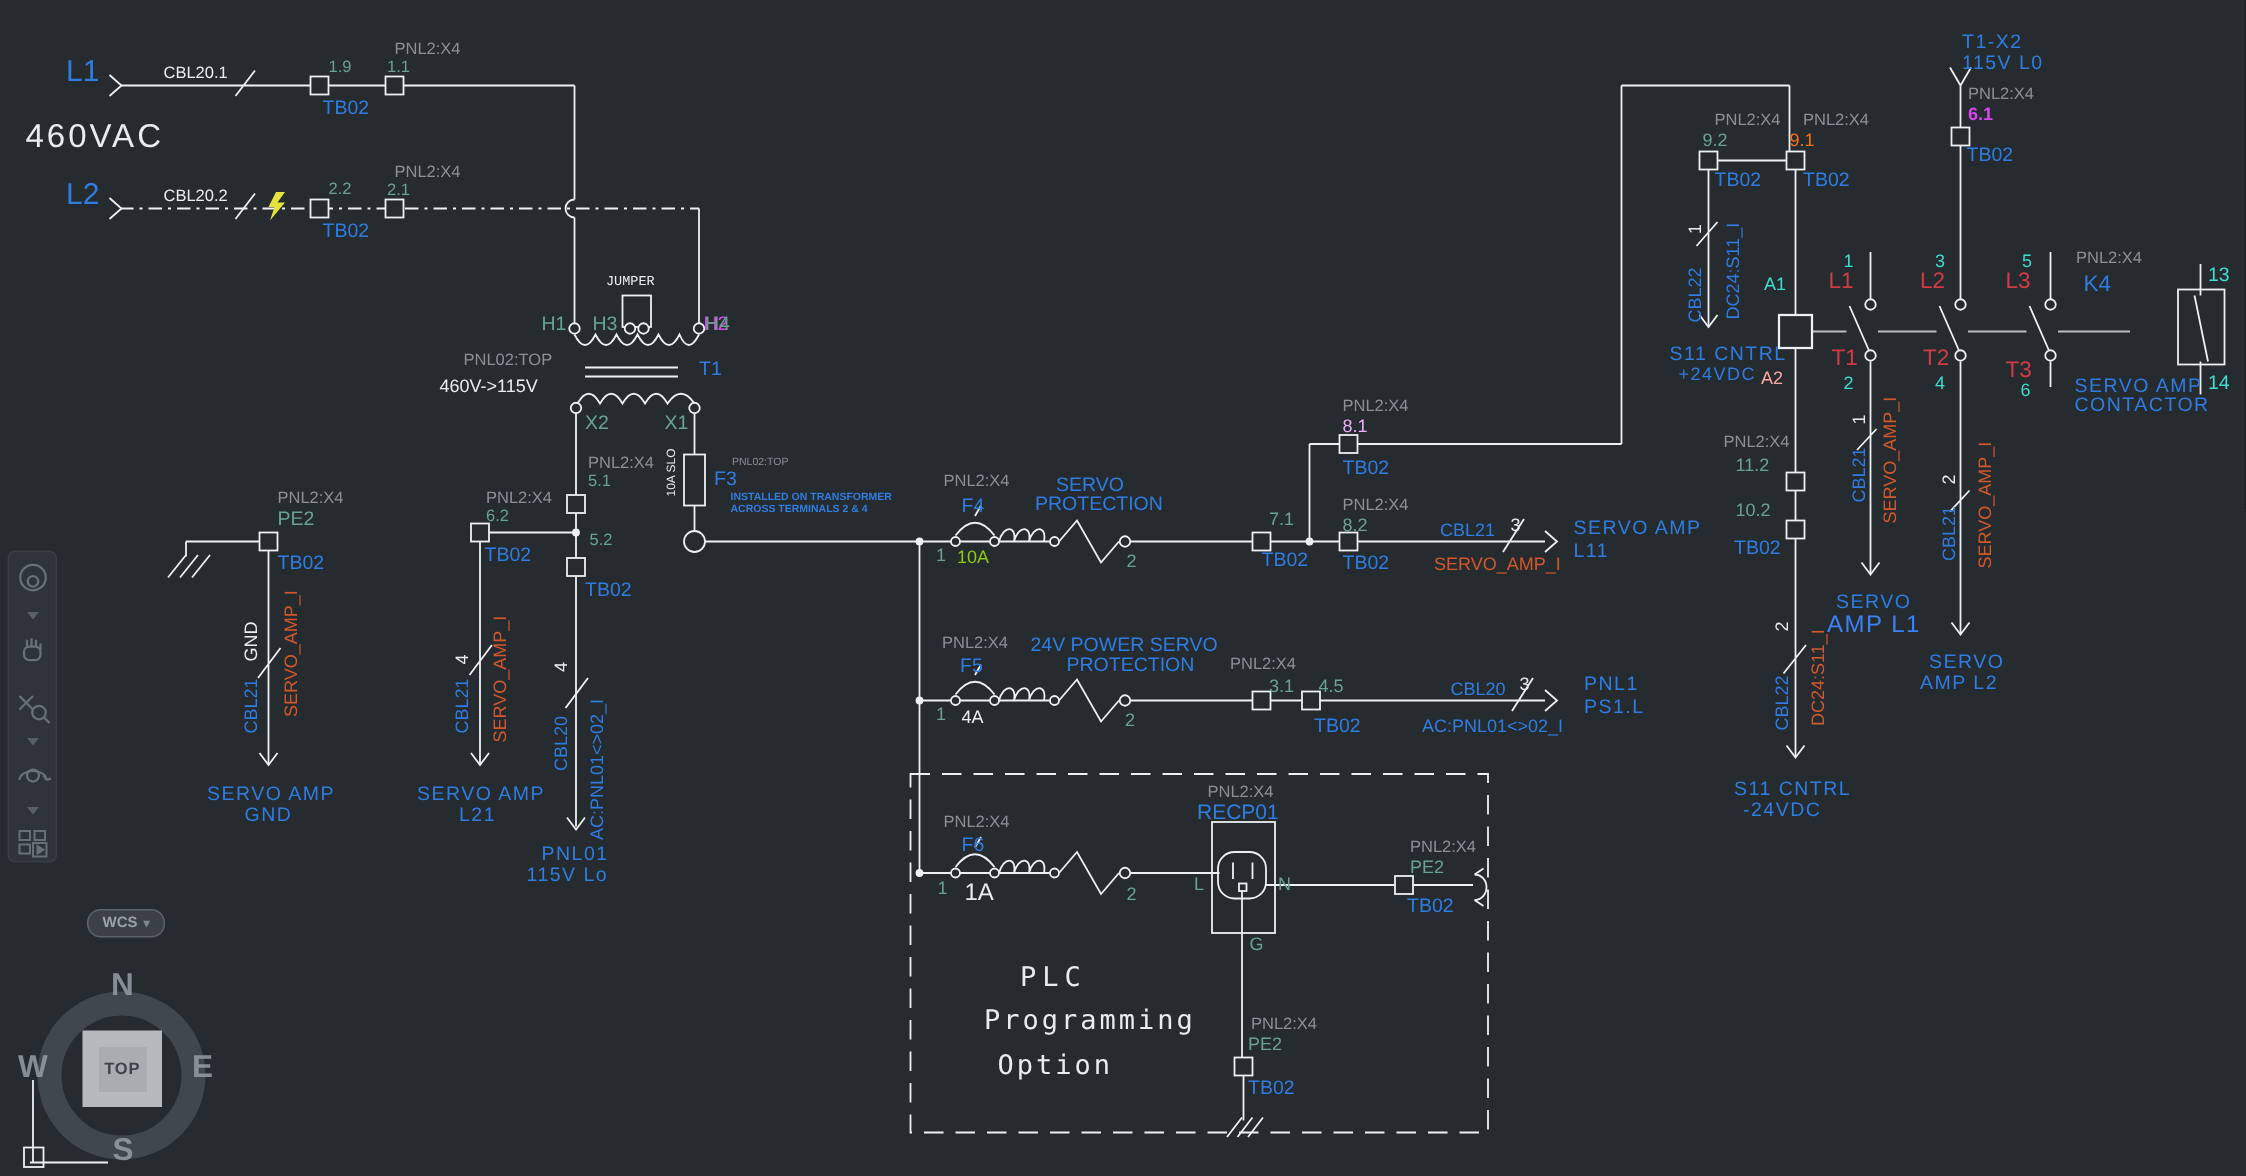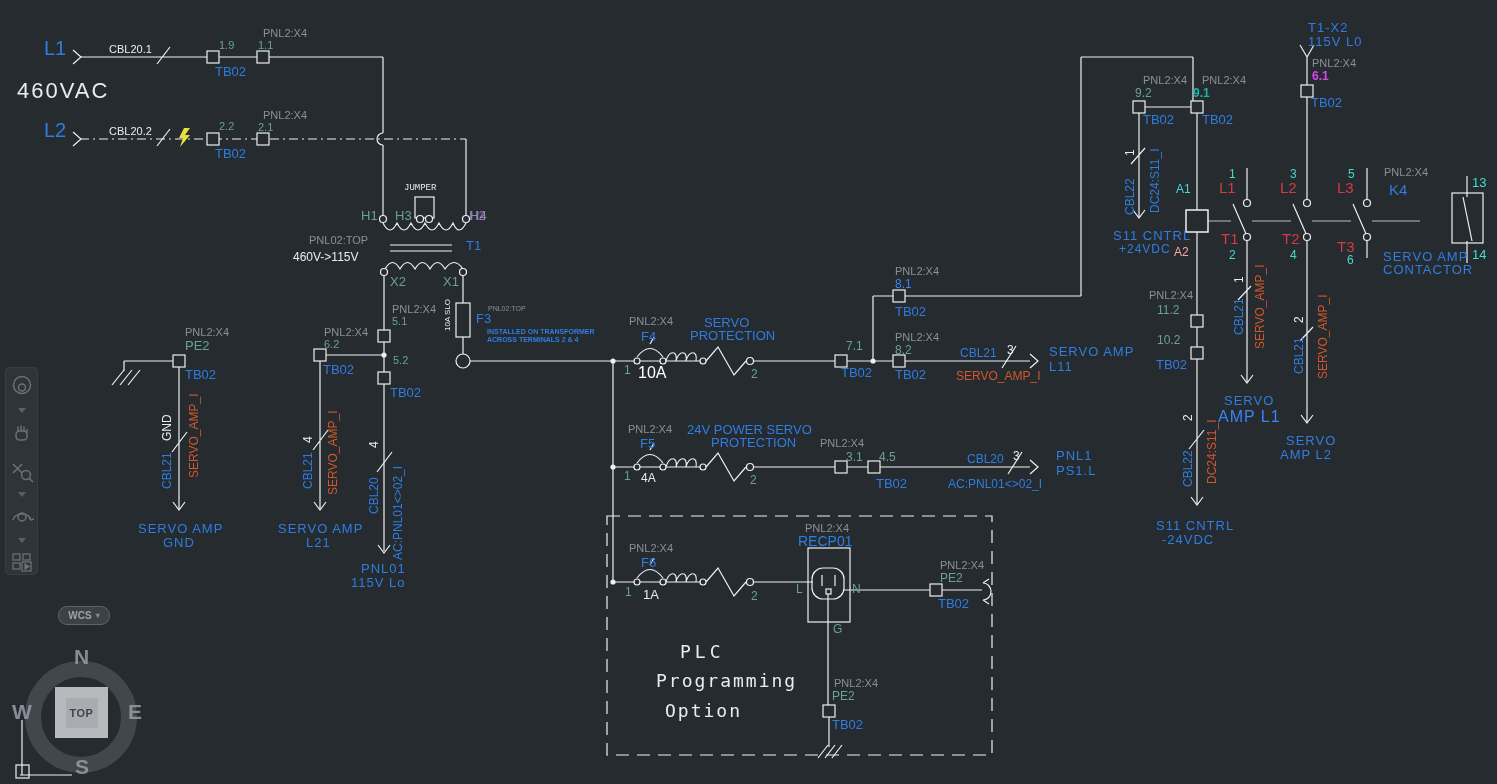--- a/index.html
+++ b/index.html
@@ -260,26 +260,26 @@
       <div class="lbl" style="left: 368px; top: 448px; color: rgb(233, 236, 238); font-size: 12px; transform: rotate(-90deg); transform-origin: 0px 0px;">4</div>
       <div class="lbl" style="left: 368px; top: 514px; color: rgb(47, 125, 224); font-size: 12px; transform: rotate(-90deg); transform-origin: 0px 0px;">CBL20</div>
       <div class="lbl" style="left: 392px; top: 560px; color: rgb(47, 125, 224); font-size: 12px; transform: rotate(-90deg); transform-origin: 0px 0px;">AC:PNL01&lt;&gt;02_I</div>
       <div class="lbl" style="left: 361px; top: 562px; color: rgb(47, 125, 224); font-size: 13px; letter-spacing: 1px;">PNL01</div>
       <div class="lbl" style="left: 351px; top: 576px; color: rgb(47, 125, 224); font-size: 13px; letter-spacing: 1px;">115V Lo</div>
       <div class="lbl" style="left: 629px; top: 316px; color: rgb(139, 144, 149); font-size: 11px;">PNL2:X4</div>
       <div class="lbl" style="left: 641px; top: 330px; color: rgb(47, 125, 224); font-size: 13px;">F4</div>
       <div class="lbl" style="left: 704px; top: 316px; color: rgb(47, 125, 224); font-size: 13px;">SERVO</div>
       <div class="lbl" style="left: 690px; top: 329px; color: rgb(47, 125, 224); font-size: 13px;">PROTECTION</div>
       <div class="lbl" style="left: 624px; top: 364px; color: rgb(105, 162, 143); font-size: 12px;">1</div>
-      <div class="lbl" style="left: 638px; top: 365px; color: #ffffff; font-size: 16px; text-align: right;">10A</div>
+      <div class="lbl" style="left: 638px; top: 365px; color: #84cc16; font-size: 12px; text-align: right;">10A</div>
       <div class="lbl" style="left: 751px; top: 368px; color: rgb(105, 162, 143); font-size: 12px;">2</div>
       <div class="lbl" style="left: 846px; top: 340px; color: rgb(105, 162, 143); font-size: 12px;">7.1</div>
       <div class="lbl" style="left: 841px; top: 366px; color: rgb(47, 125, 224); font-size: 13px;">TB02</div>
       <div class="lbl" style="left: 895px; top: 266px; color: rgb(139, 144, 149); font-size: 11px;">PNL2:X4</div>
-      <div class="lbl" style="left: 895px; top: 278px; color: #3b82f6; font-size: 12px;">8.1</div>
+      <div class="lbl" style="left: 895px; top: 278px; color: #f0abfc; font-size: 12px;">8.1</div>
       <div class="lbl" style="left: 895px; top: 305px; color: rgb(47, 125, 224); font-size: 13px;">TB02</div>
       <div class="lbl" style="left: 895px; top: 332px; color: rgb(139, 144, 149); font-size: 11px;">PNL2:X4</div>
       <div class="lbl" style="left: 895px; top: 344px; color: rgb(105, 162, 143); font-size: 12px;">8.2</div>
       <div class="lbl" style="left: 895px; top: 368px; color: rgb(47, 125, 224); font-size: 13px;">TB02</div>
       <div class="lbl" style="left: 960px; top: 347px; color: rgb(47, 125, 224); font-size: 12px;">CBL21</div>
       <div class="lbl" style="left: 1007px; top: 344px; color: rgb(233, 236, 238); font-size: 12px;">3</div>
       <div class="lbl" style="left: 956px; top: 370px; color: rgb(210, 88, 43); font-size: 12px;">SERVO_AMP_I</div>
       <div class="lbl" style="left: 1049px; top: 345px; color: rgb(47, 125, 224); font-size: 13px; letter-spacing: 1px;">SERVO AMP</div>
       <div class="lbl" style="left: 1049px; top: 360px; color: rgb(47, 125, 224); font-size: 13px; letter-spacing: 1px;">L11</div>
       <div class="lbl" style="left: 628px; top: 424px; color: rgb(139, 144, 149); font-size: 11px;">PNL2:X4</div>
@@ -294,21 +294,21 @@
       <div class="lbl" style="left: 879px; top: 451px; color: rgb(105, 162, 143); font-size: 12px;">4.5</div>
       <div class="lbl" style="left: 876px; top: 477px; color: rgb(47, 125, 224); font-size: 13px;">TB02</div>
       <div class="lbl" style="left: 967px; top: 453px; color: rgb(47, 125, 224); font-size: 12px;">CBL20</div>
       <div class="lbl" style="left: 1013px; top: 450px; color: rgb(233, 236, 238); font-size: 12px;">3</div>
       <div class="lbl" style="left: 948px; top: 478px; color: rgb(47, 125, 224); font-size: 12px;">AC:PNL01&lt;&gt;02_I</div>
       <div class="lbl" style="left: 1056px; top: 449px; color: rgb(47, 125, 224); font-size: 13px; letter-spacing: 1px;">PNL1</div>
       <div class="lbl" style="left: 1056px; top: 464px; color: rgb(47, 125, 224); font-size: 13px; letter-spacing: 1px;">PS1.L</div>
       <div class="lbl" style="left: 629px; top: 543px; color: rgb(139, 144, 149); font-size: 11px;">PNL2:X4</div>
       <div class="lbl" style="left: 641px; top: 556px; color: rgb(47, 125, 224); font-size: 13px;">F6</div>
       <div class="lbl" style="left: 625px; top: 586px; color: rgb(105, 162, 143); font-size: 12px;">1</div>
-      <div class="lbl" style="left: 643px; top: 588px; color: rgb(233, 236, 238); font-size: 13px;">1A</div>
+      <div class="lbl" style="left: 643px; top: 588px; color: rgb(233, 236, 238); font-size: 16px;">1A</div>
       <div class="lbl" style="left: 751px; top: 590px; color: rgb(105, 162, 143); font-size: 12px;">2</div>
       <div class="lbl" style="left: 805px; top: 523px; color: rgb(139, 144, 149); font-size: 11px;">PNL2:X4</div>
       <div class="lbl" style="left: 798px; top: 534px; color: rgb(47, 125, 224); font-size: 14px;">RECP01</div>
       <div class="lbl" style="left: 796px; top: 583px; color: rgb(105, 162, 143); font-size: 12px;">L</div>
       <div class="lbl" style="left: 852px; top: 583px; color: rgb(105, 162, 143); font-size: 12px;">N</div>
       <div class="lbl" style="left: 833px; top: 623px; color: rgb(105, 162, 143); font-size: 12px;">G</div>
       <div class="lbl" style="left: 940px; top: 560px; color: rgb(139, 144, 149); font-size: 11px;">PNL2:X4</div>
       <div class="lbl" style="left: 940px; top: 572px; color: rgb(105, 162, 143); font-size: 12px;">PE2</div>
       <div class="lbl" style="left: 938px; top: 597px; color: rgb(47, 125, 224); font-size: 13px;">TB02</div>
       <div class="lbl" style="left: 834px; top: 678px; color: rgb(139, 144, 149); font-size: 11px;">PNL2:X4</div>
@@ -318,21 +318,21 @@
       <div class="lbl" style="left: 656px; top: 672px; color: rgb(233, 236, 238); font-size: 18px; letter-spacing: 2px; font-family: &quot;DejaVu Sans Mono&quot;, monospace;">Programming</div>
       <div class="lbl" style="left: 665px; top: 702px; color: rgb(233, 236, 238); font-size: 18px; letter-spacing: 2px; font-family: &quot;DejaVu Sans Mono&quot;, monospace;">Option</div>
       <div class="lbl" style="left: 1308px; top: 21px; color: rgb(47, 125, 224); font-size: 13px; letter-spacing: 1px;">T1-X2</div>
       <div class="lbl" style="left: 1308px; top: 35px; color: rgb(47, 125, 224); font-size: 13px; letter-spacing: 1px;">115V L0</div>
       <div class="lbl" style="left: 1312px; top: 58px; color: rgb(139, 144, 149); font-size: 11px;">PNL2:X4</div>
       <div class="lbl" style="left: 1312px; top: 70px; color: #d946ef; font-size: 12px; font-weight: bold;">6.1</div>
       <div class="lbl" style="left: 1311px; top: 96px; color: rgb(47, 125, 224); font-size: 13px;">TB02</div>
       <div class="lbl" style="left: 1143px; top: 75px; color: rgb(139, 144, 149); font-size: 11px;">PNL2:X4</div>
       <div class="lbl" style="left: 1135px; top: 87px; color: rgb(105, 162, 143); font-size: 12px;">9.2</div>
       <div class="lbl" style="left: 1202px; top: 75px; color: rgb(139, 144, 149); font-size: 11px;">PNL2:X4</div>
-      <div class="lbl" style="left: 1193px; top: 87px; color: #14b8a6; font-size: 12px; font-weight: bold;">9.1</div>
+      <div class="lbl" style="left: 1193px; top: 87px; color: #f97316; font-size: 12px;">9.1</div>
       <div class="lbl" style="left: 1143px; top: 113px; color: rgb(47, 125, 224); font-size: 13px;">TB02</div>
       <div class="lbl" style="left: 1202px; top: 113px; color: rgb(47, 125, 224); font-size: 13px;">TB02</div>
       <div class="lbl" style="left: 1124px; top: 156px; color: rgb(233, 236, 238); font-size: 12px; transform: rotate(-90deg); transform-origin: 0px 0px;">1</div>
       <div class="lbl" style="left: 1124px; top: 215px; color: rgb(47, 125, 224); font-size: 12px; transform: rotate(-90deg); transform-origin: 0px 0px;">CBL22</div>
       <div class="lbl" style="left: 1149px; top: 213px; color: rgb(47, 125, 224); font-size: 12px; transform: rotate(-90deg); transform-origin: 0px 0px;">DC24:S11_I</div>
       <div class="lbl" style="left: 1176px; top: 183px; color: rgb(65, 220, 205); font-size: 12px;">A1</div>
       <div class="lbl" style="left: 1113px; top: 229px; color: rgb(47, 125, 224); font-size: 13px; letter-spacing: 1px;">S11 CNTRL</div>
       <div class="lbl" style="left: 1119px; top: 243px; color: rgb(47, 125, 224); font-size: 12px; letter-spacing: 1px;">+24VDC</div>
       <div class="lbl" style="left: 1174px; top: 246px; color: #fca5a5; font-size: 12px;">A2</div>
       <div class="lbl" style="left: 1149px; top: 290px; color: rgb(139, 144, 149); font-size: 11px;">PNL2:X4</div>

